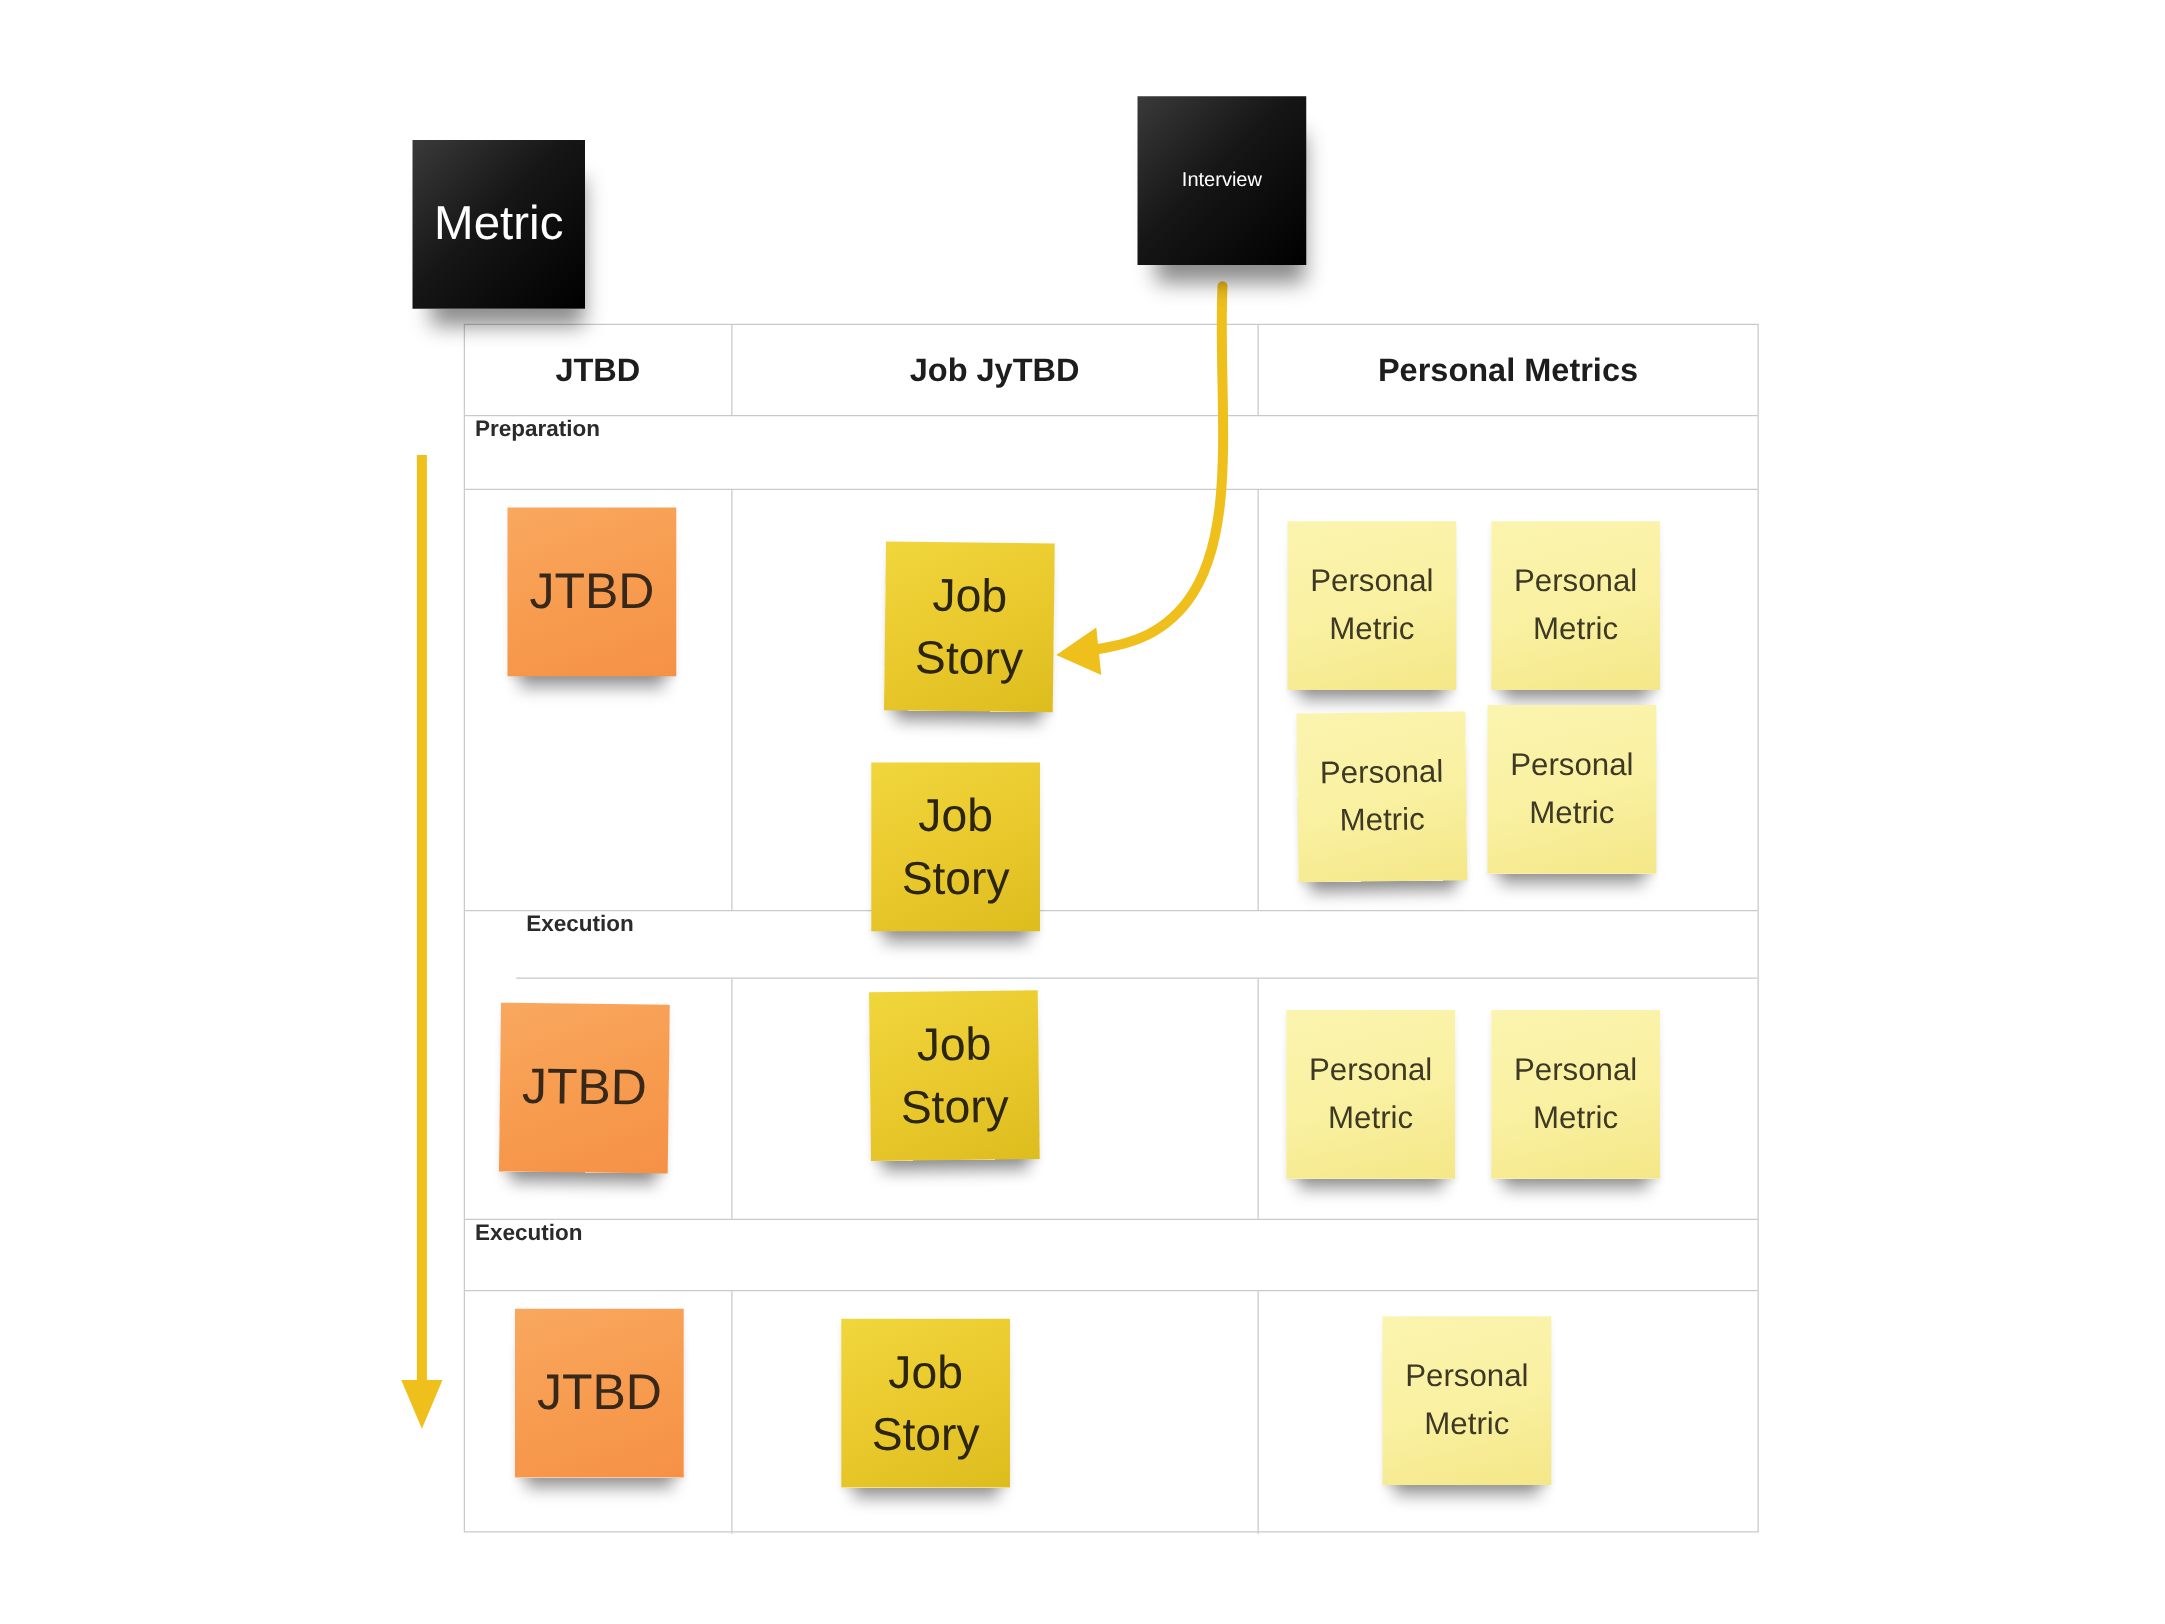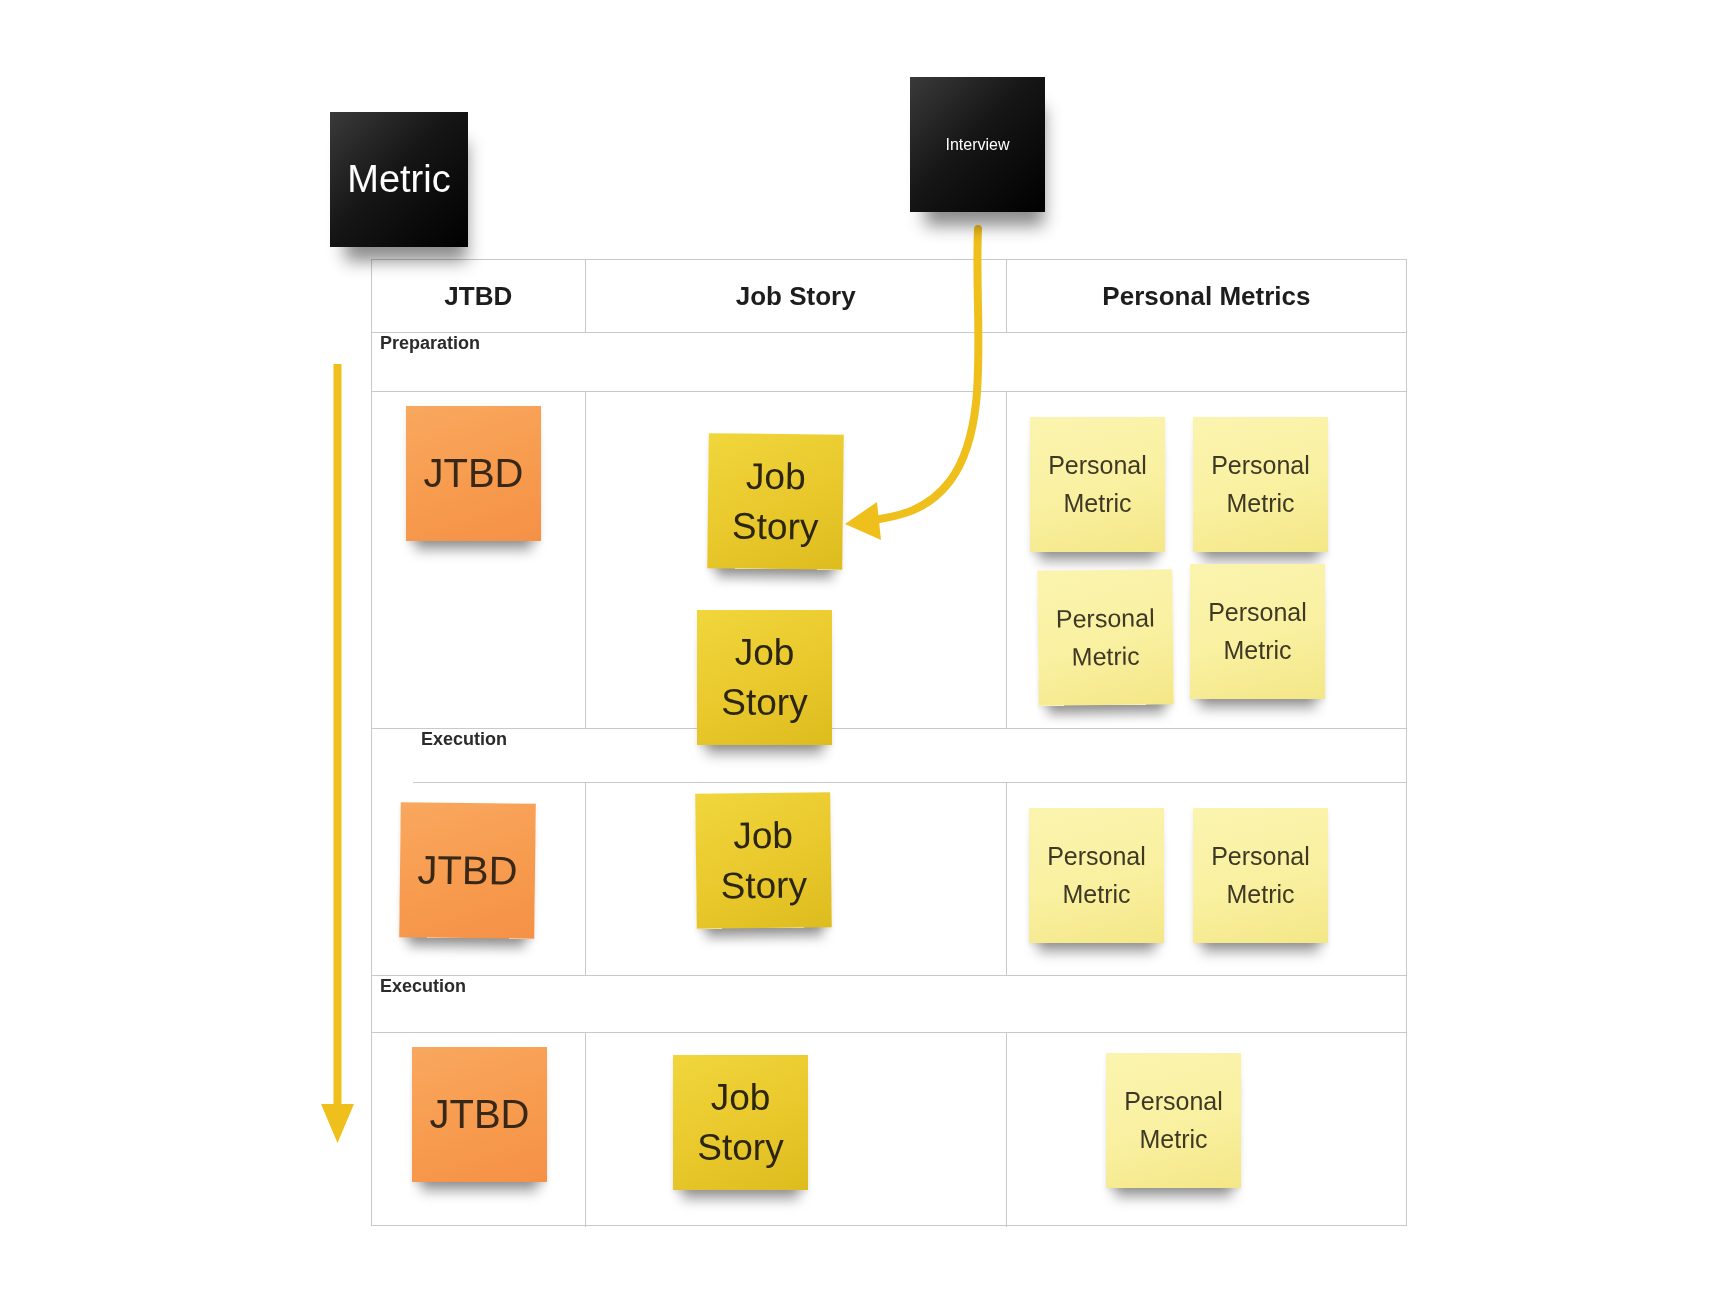--- a/index.html
+++ b/index.html
@@ -53,21 +53,21 @@
 <body>
 
 <div id="canvas">
 
   <div class="matrix">
     <div class="t-row row-header">
       <div class="cell c1">
         <span>JTBD</span>
       </div>
       <div class="cell c2">
-        <span>Job Story</span>
+        <span>Job JyTBD</span>
       </div>
       <div class="cell c3">
         <span>Personal Metrics</span>
       </div>
     </div>
 
     <div class="t-row row-label">
       <span>Preparation</span>
     </div>
     <div class="t-row row-content">

